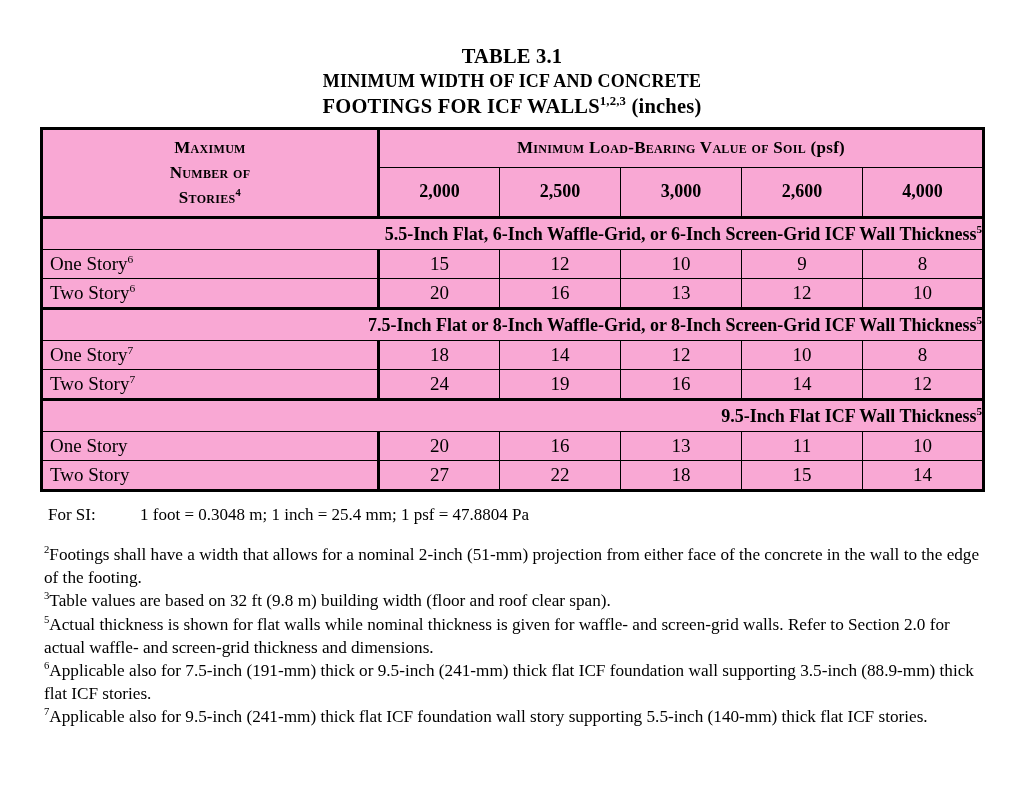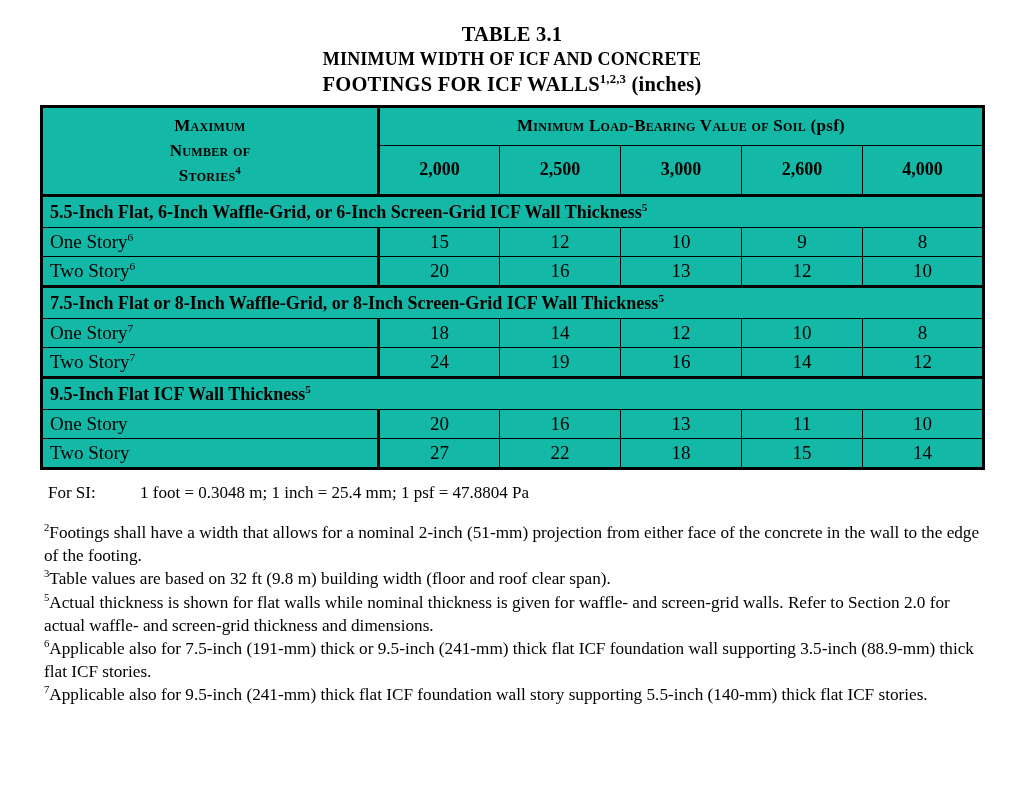--- a/index.html
+++ b/index.html
@@ -23,21 +23,21 @@
 
   
   .title-block {
     text-align: center;
     padding-top: 22px;
     font-weight: bold;
     font-size: 20.5px;
     line-height: 25px;
     letter-spacing: 0.2px;
   }
-  .title-line-1 { font-size: 20.5px; }
+  .title-line-1 { font-size: 20.5px; margin-top: 22px; }
   .title-line-2 { font-size: 18px; }
   .title-line-3 { font-size: 20.5px; }
   .title-block sup {
     font-size: 0.62em;
     vertical-align: super;
     line-height: 0;
     font-weight: bold;
   }
   .paren-normal {
     font-weight: bold;
@@ -46,21 +46,21 @@
   
   .table-wrap {
     margin: 8px auto 0 auto;
     width: 944px;
   }
   table.t31 {
     width: 944px;
     border-collapse: collapse;
     table-layout: fixed;
     border: 3px solid #000;
-    background: #14b8a6;
+    background: #f9a8d4;
   }
   table.t31 td, table.t31 th {
     border: 1px solid #000;
     padding: 0;
     vertical-align: middle;
   }
 
   
   col.c-label { width: 337px; }
   col.c-val   { width: 121px; }
@@ -102,21 +102,21 @@
     font-size: 18px;
     padding: 8px 0 9px 0 !important;
     border-bottom: 3px solid #000 !important;
   }
   .hdr-val.first-val { border-left: 3px solid #000 !important; }
 
   
   .sect {
     font-weight: bold;
     font-size: 18px;
-    text-align: left;
+    text-align: right;
     padding: 3px 0 3px 7px !important;
     border-top: 3px solid #000 !important;
     border-bottom: 1px solid #000 !important;
     height: 24px;
   }
   .sect sup {
     font-size: 0.62em;
     vertical-align: super;
     line-height: 0;
   }

